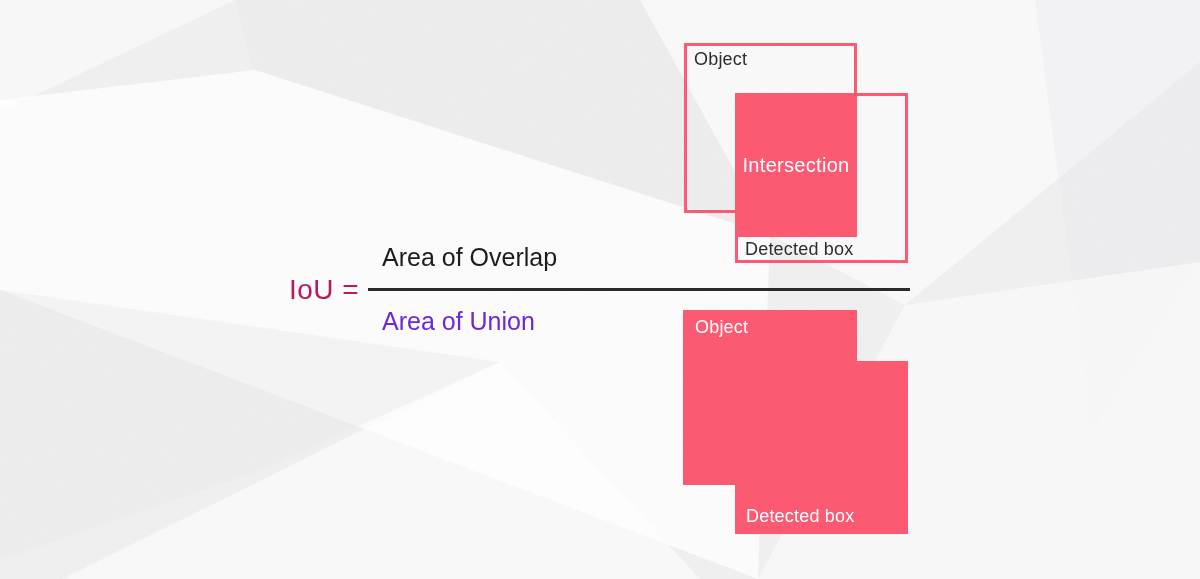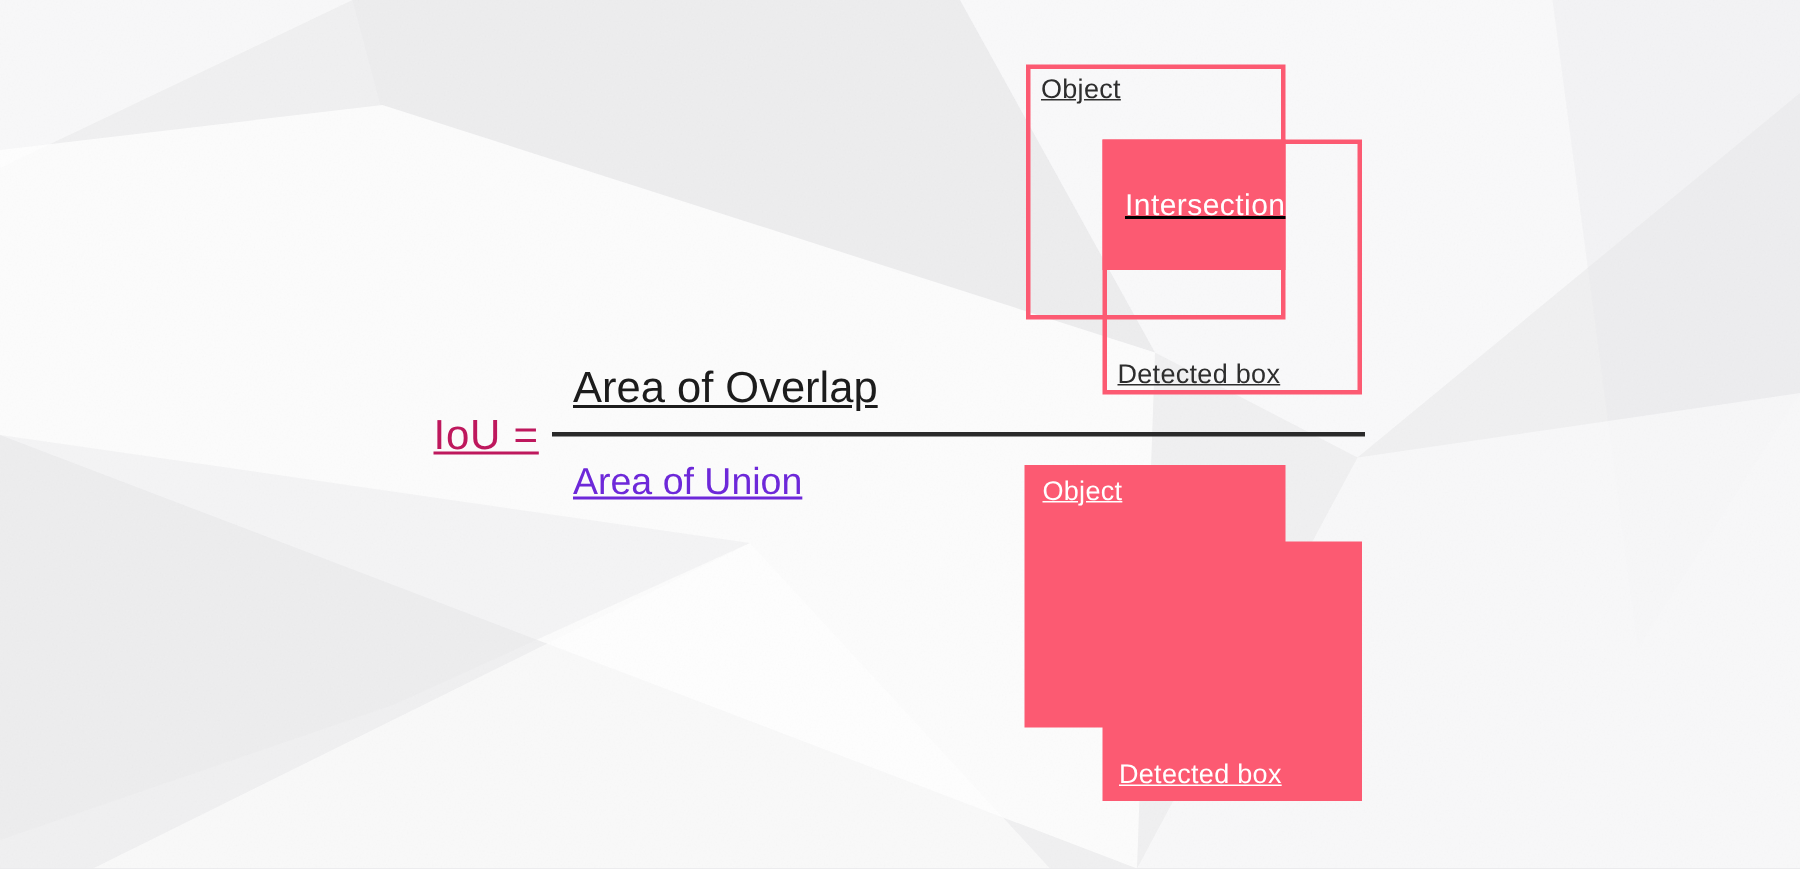--- a/index.html
+++ b/index.html
@@ -14,32 +14,32 @@
     overflow: hidden;
     background: #f0f0f1;
     font-family: "Liberation Sans", sans-serif;
   }
   .bg-svg {
     position: absolute;
     left: 0; top: 0;
     width: 1200px; height: 579px;
     display: block;
   }
-  .abs { position: absolute; line-height: 1; white-space: nowrap; text-decoration: underline; }
+  .abs { position: absolute; line-height: 1; white-space: nowrap; }
 
   
   .formula-lhs {
     left: 289px; top: 276px;
     font-size: 28px;
     color: #be185d;
     letter-spacing: 0.5px;
   }
   .formula-numerator {
     left: 382px; top: 245px;
-    font-size: 29px;
+    font-size: 25px;
     color: #1c1c1c;
   }
   .frac-bar {
     left: 368px; top: 288px;
     width: 542px; height: 3px;
     background: #2a2a2a;
   }
   .formula-denominator {
     left: 382px; top: 309px;
     font-size: 25px;
@@ -56,25 +56,25 @@
   }
   .det-outline {
     left: 735px; top: 93px;
     width: 173px; height: 170px;
     border: 3px solid var(--pink);
     box-sizing: border-box;
     background: transparent;
   }
   .intersection-fill {
     left: 735px; top: 93px;
-    width: 122px; height: 87px;
+    width: 122px; height: 144px;
     background: var(--pink);
     display: flex;
     align-items: center;
-    justify-content: flex-end;
+    justify-content: center;
   }
   .intersection-fill span {
     color: #ffffff;
     font-size: 20px;
     letter-spacing: 0.3px;
   }
 
   
   .union-object-fill {
     left: 683px; top: 310px;

